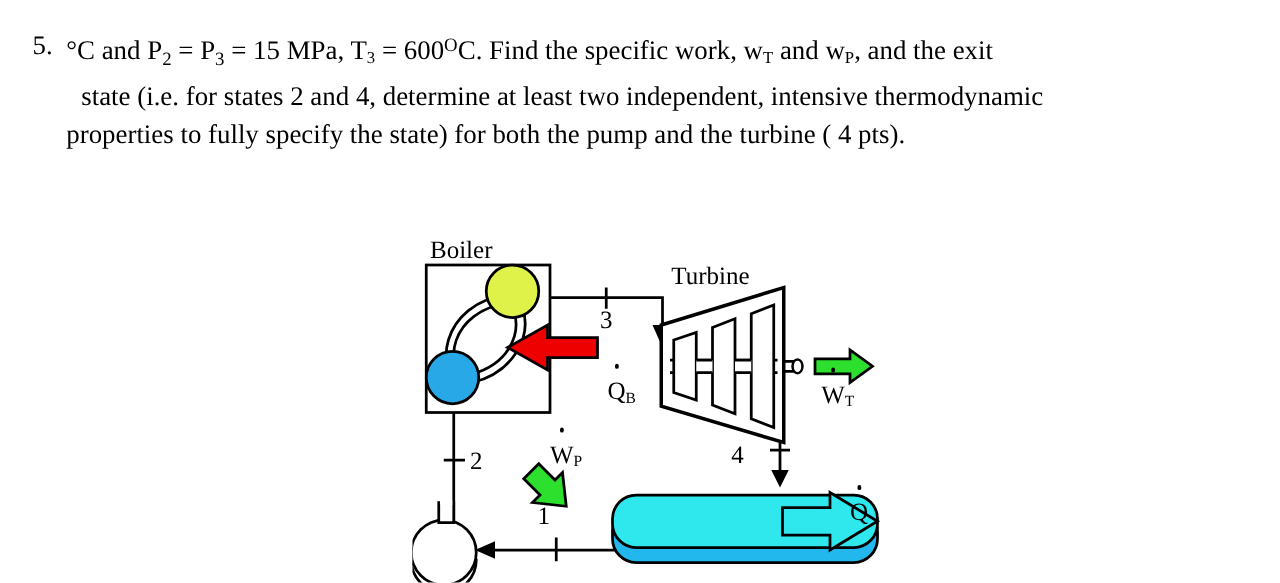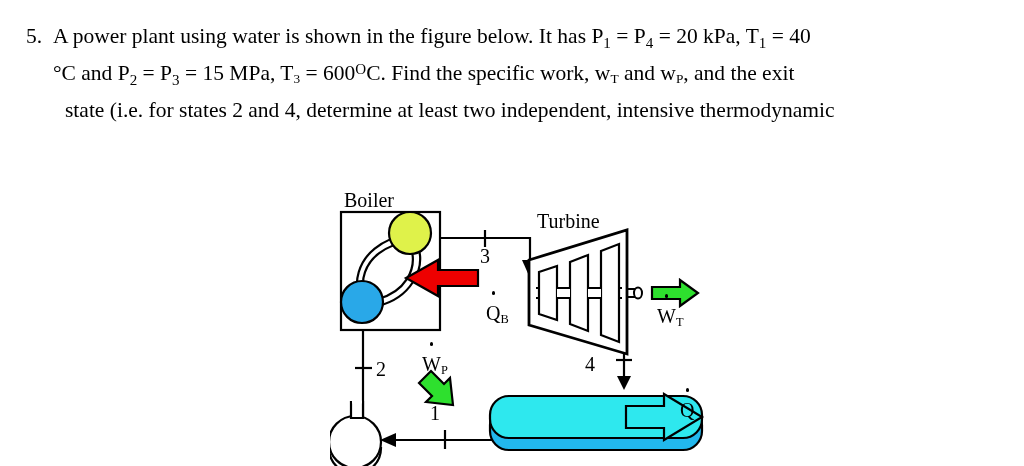--- a/index.html
+++ b/index.html
@@ -100,35 +100,35 @@
     left: 50%;
     top: -0.58em;
     width: 3.2px;
     height: 3.2px;
     margin-left: -1.6px;
     border-radius: 50%;
     background: #000;
   }
   .lbl-qb { left: 156px; top: 113px; }
   .lbl-wt { left: 306px; top: 116px; margin-left: 21px; }
-  .lbl-wp { left: 92px; top: 164px; }
+  .lbl-wp { left: 110px; top: 164px; }
   .lbl-q  { left: 350px; top: 210px; }
 </style>
 </head>
 <body>
 
 <div id="problem-block">
   <div class="prob-num">5.</div>
   <div class="prob-body">
 
-    <div class="prob-line l1"><span>A power plant using water is shown in the figure below. It has P</span><sub class="v">1</sub><span> = P</span><sub class="v">4</sub><span> = 20 kPa, T</span><sub class="v">1</sub><span> = 40</span></div>
 
     <div class="prob-line l2"><span>°</span><span>C and P</span><sub class="v">2</sub><span> = P</span><sub class="v">3</sub><span> = 15 MPa, T</span><sub class="sm">3</sub><span> = 600</span><sup class="v">O</sup><span>C. Find the specific work, w</span><sub class="sm">T</sub><span> and w</span><sub class="sm">P</sub><span>,  and the exit</span></div>
 
     <div class="prob-line l3">state (i.e. for states 2 and 4, determine at least two independent, intensive thermodynamic</div>
+    <div class="prob-line l4">properties to fully specify the state) for both the pump and the turbine ( 4 pts).</div>
   </div>
 </div>
 
 <div id="diagram">
 
   <svg width="400" height="276" viewBox="0 0 400 276">
 
     <g stroke="#000" stroke-width="2.2" fill="none">
       <path d="M108 48 L200 48 L200 72"></path>
     </g>

